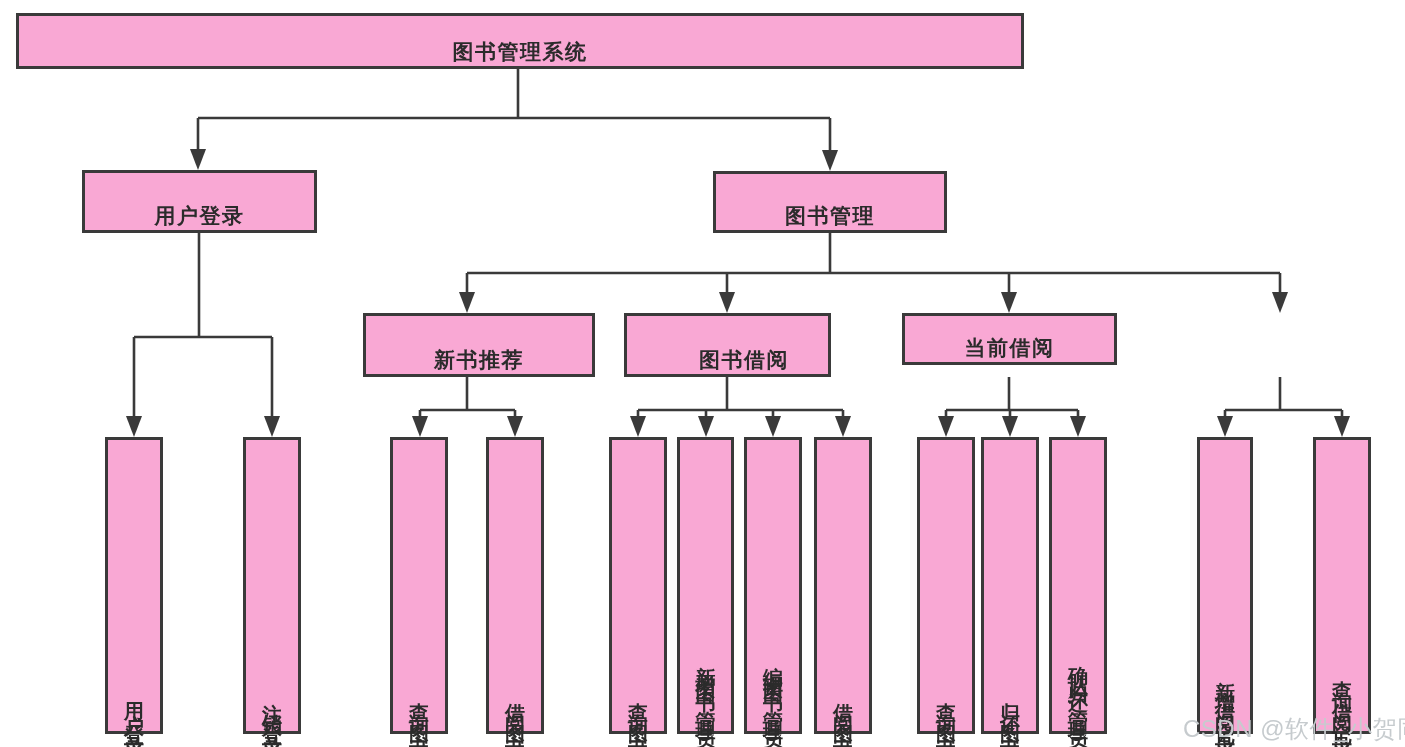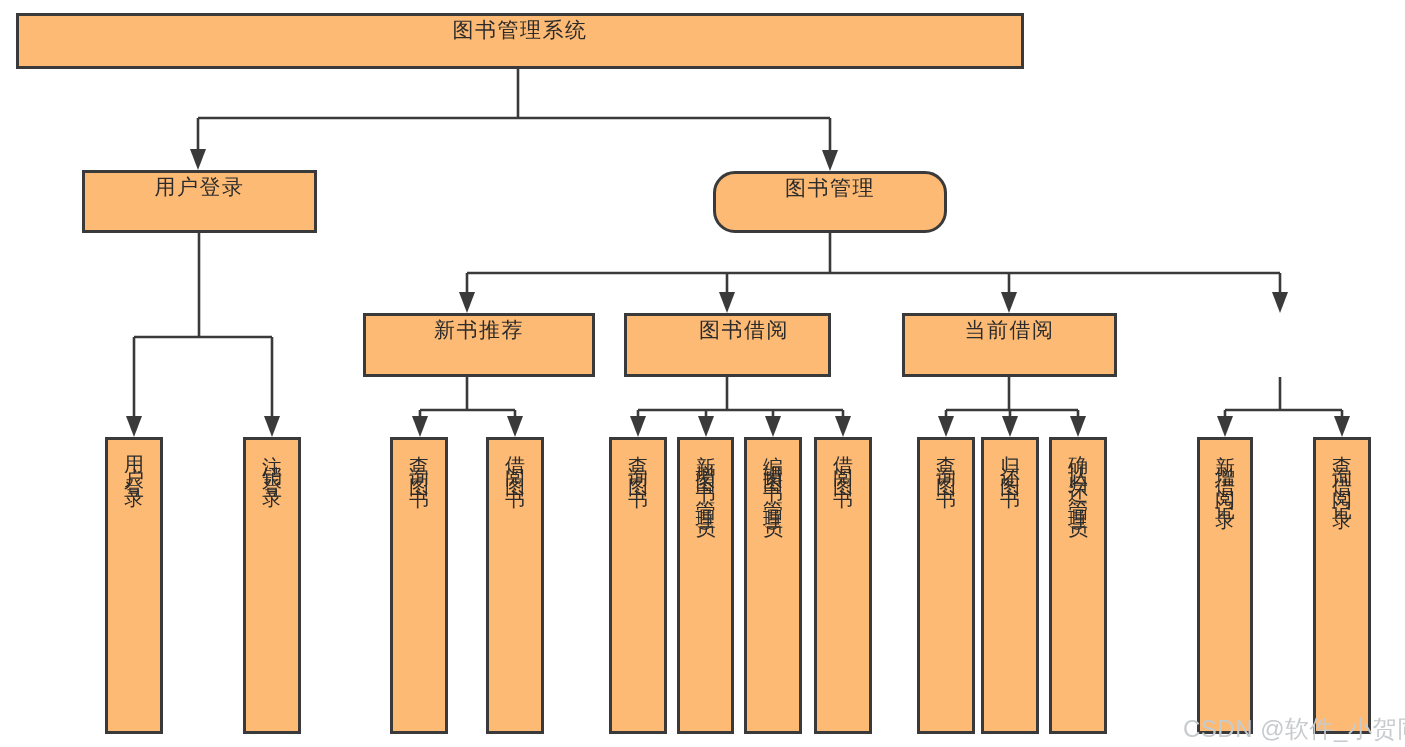--- a/index.html
+++ b/index.html
@@ -7,27 +7,28 @@
     position:relative;
     width:1405px; height:747px;
     background:#ffffff;
     font-family:"Liberation Sans","DejaVu Sans",sans-serif;
     overflow:hidden;
   }
   .connectors { position:absolute; left:0; top:0; z-index:1; }
   .node {
     position:absolute;
     box-sizing:border-box;
-    background:#fdba74;
+    background:#f9a8d4;
     border:3px solid #3a3a3a;
     display:flex;
-    align-items:flex-start;
+    align-items:flex-end;
     justify-content:center;
     color:#2b2b2b;
     z-index:2;
+    font-weight:bold;
   }
   .node.h .label {
     font-size:21px;
     letter-spacing:1.5px;
     white-space:nowrap;
   }
   .node.v .label {
     writing-mode:vertical-rl;
     text-orientation:mixed;
     font-size:20px;
@@ -117,31 +118,31 @@
     </g>
   </svg>
 
   <div class="node h" style="left:16px; top:13px; width:1008px; height:56px;">
     <span class="label">图书管理系统</span>
   </div>
 
   <div class="node h" style="left:82px; top:170px; width:235px; height:63px;">
     <span class="label">用户登录</span>
   </div>
-  <div class="node h" style="left:713px; top:171px; width:234px; height:62px;border-radius:22px;">
+  <div class="node h" style="left:713px; top:171px; width:234px; height:62px;">
     <span class="label">图书管理</span>
   </div>
 
   <div class="node h" style="left:363px; top:313px; width:232px; height:64px;">
     <span class="label">新书推荐</span>
   </div>
   <div class="node h" style="left:624px; top:313px; width:207px; height:64px;padding-left:33px;">
     <span class="label">图书借阅</span>
   </div>
-  <div class="node h" style="left:902px; top:313px; width:215px; height:64px;">
+  <div class="node h" style="left:902px; top:313px; width:215px; height:52px;">
     <span class="label">当前借阅</span>
   </div>
 
   <div class="node v" style="left:105px; top:437px; width:58px; height:297px;">
     <span class="label">用户登录</span>
   </div>
   <div class="node v" style="left:243px; top:437px; width:58px; height:297px;">
     <span class="label">注销登录</span>
   </div>
 

